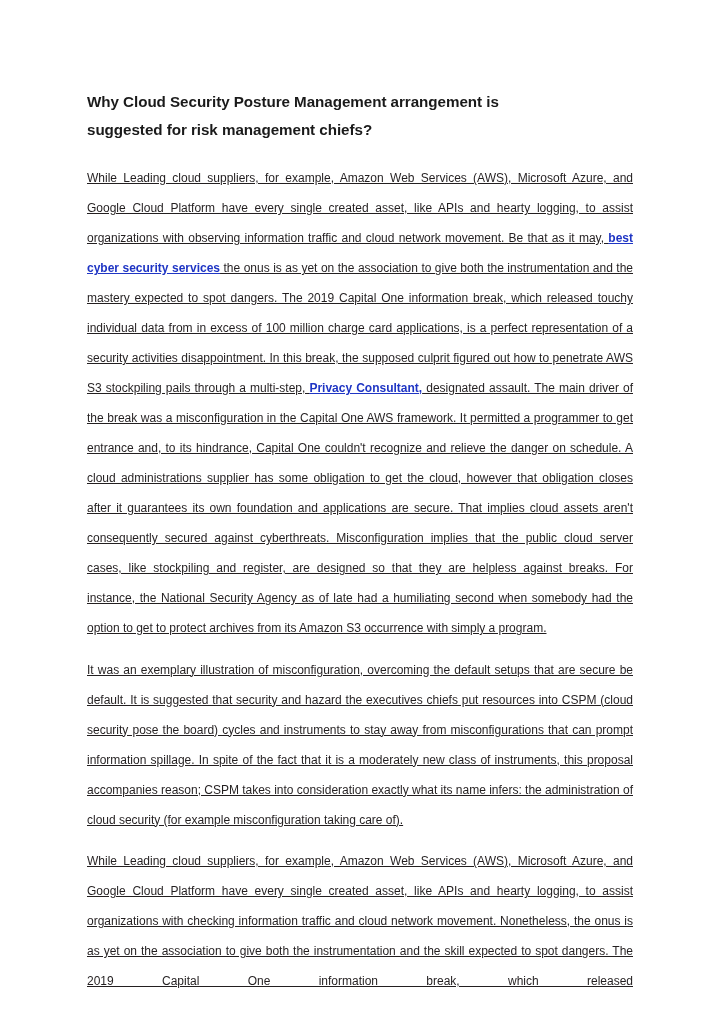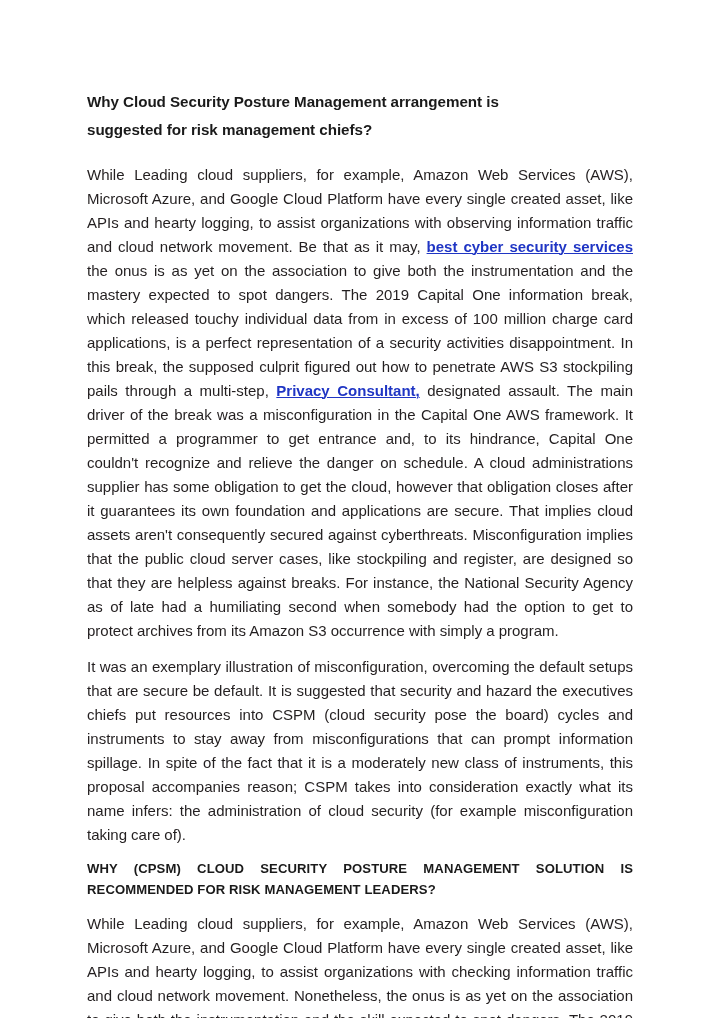--- a/index.html
+++ b/index.html
@@ -33,26 +33,27 @@
     font-weight: bold;
     line-height: 27.5px;
     letter-spacing: -0.05px;
     color: #1a1a1a;
     text-align: left;
     max-width: 470px;
   }
   p.para {
     margin: 0 0 11.5px 0;
     padding: 0;
-    font-size: 15px;
-    line-height: 24px;
+    font-size: 12px;
+    line-height: 30px;
     text-align: justify;
     text-justify: inter-word;
     color: #231f20;
     word-spacing: -0.1px;
+    text-decoration: underline;
   }
   p.para:last-child {
     margin-bottom: 0;
   }
   p.subhead {
     margin: 0 0 11.5px 0;
     padding: 0;
     font-size: 13.1px;
     line-height: 21.4px;
     font-weight: bold;
@@ -83,18 +84,17 @@
 <div class="page">
   <div class="doc-body">
 
     <h1 class="doc-title">Why Cloud Security Posture Management arrangement is suggested for risk management chiefs?</h1>
 
     <p class="para"><span>While Leading cloud suppliers, for example, Amazon Web Services (AWS), Microsoft Azure, and Google Cloud Platform have every single created asset, like APIs and hearty logging, to assist organizations with observing information traffic and cloud network movement. Be that as it may, </span><a class="doclink" href="#">best cyber security services</a><span> the onus is as yet on the association to give both the instrumentation and the mastery expected to spot dangers. The 2019 Capital One information break, which released touchy individual data from in excess of 100 million charge card applications, is a perfect representation of a security activities disappointment. In this break, the supposed culprit figured out how to penetrate AWS S3 stockpiling pails through a multi-step, </span><a class="doclink" href="#">Privacy Consultant,</a><span> designated assault. The main driver of the break was a misconfiguration in the Capital One AWS framework. It permitted a programmer to get entrance and, to its hindrance, Capital One couldn't recognize and relieve the danger on schedule. A cloud administrations supplier has some obligation to get the cloud, however that obligation closes after it guarantees its own foundation and applications are secure. That implies cloud assets aren't consequently secured against cyberthreats. Misconfiguration implies that the public cloud server cases, like stockpiling and register, are designed so that they are helpless against breaks. For instance, the National Security Agency as of late had a humiliating second when somebody had the option to get to protect archives from its Amazon S3 occurrence with simply a program.</span></p>
 
     <p class="para">It was an exemplary illustration of misconfiguration, overcoming the default setups that are secure be default. It is suggested that security and hazard the executives chiefs put resources into CSPM (cloud security pose the board) cycles and instruments to stay away from misconfigurations that can prompt information spillage. In spite of the fact that it is a moderately new class of instruments, this proposal accompanies reason; CSPM takes into consideration exactly what its name infers: the administration of cloud security (for example misconfiguration taking care of).</p>
 
 
-    <p class="subhead">WHY (CPSM) CLOUD SECURITY POSTURE MANAGEMENT SOLUTION IS RECOMMENDED FOR RISK MANAGEMENT LEADERS?</p>
 
     <p class="para justify-last">While Leading cloud suppliers, for example, Amazon Web Services (AWS), Microsoft Azure, and Google Cloud Platform have every single created asset, like APIs and hearty logging, to assist organizations with checking information traffic and cloud network movement. Nonetheless, the onus is as yet on the association to give both the instrumentation and the skill expected to spot dangers. The 2019 Capital One information break, which released</p>
 
   </div>
 </div>
 
 </body></html>

